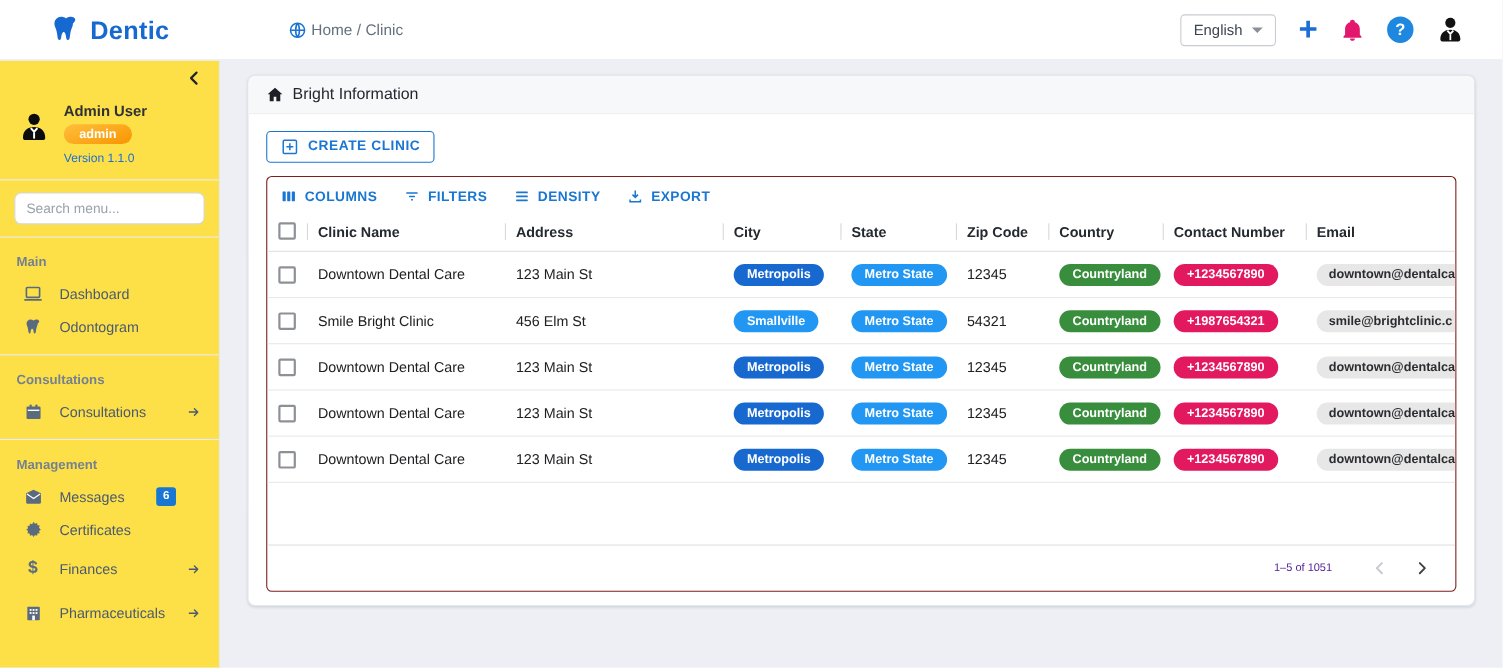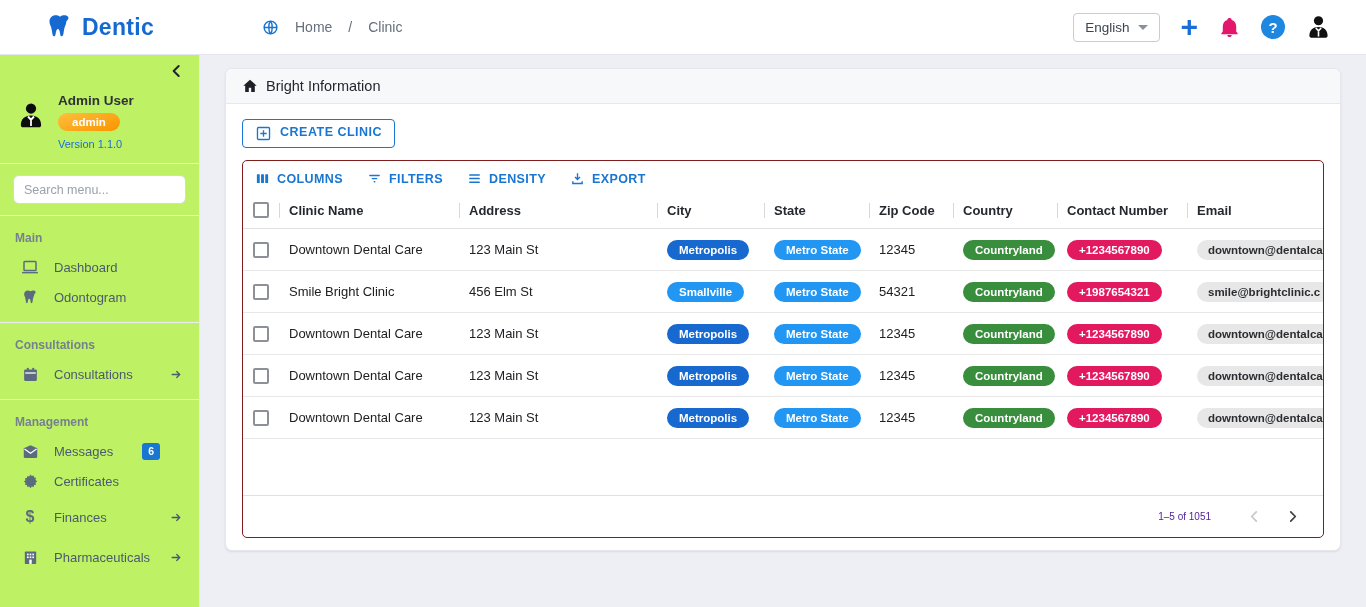--- a/index.html
+++ b/index.html
@@ -5,33 +5,33 @@
   * { margin:0; padding:0; box-sizing:border-box; }
   html,body { width:1366px; height:607px; overflow:hidden; }
   body { font-family:"Liberation Sans", sans-serif; background:#edeff4; color:#3c4b64; }
   svg { display:block; }
 
   
   .topbar { height:55px; background:#fff; border-bottom:1px solid #e4e7ec; display:flex; align-items:center; position:relative; z-index:5; }
   .logo-zone { width:200px; display:flex; align-items:center; justify-content:center; gap:8px; }
   .logo-tooth { color:#1769d2; }
   .brand-name { font-size:23px; font-weight:bold; color:#1769d2; letter-spacing:.3px; }
-  .breadcrumb { display:flex; align-items:center; gap:16px; margin-left:62px; color:#64707d; font-size:14px; }
+  .breadcrumb { display:flex; align-items:center; gap:4px; margin-left:62px; color:#64707d; font-size:14px; }
   .breadcrumb .globe { color:#1a73d2; }
   .topbar-right { margin-left:auto; display:flex; align-items:center; gap:20px; padding-right:34px; }
   .lang-btn { display:flex; align-items:center; gap:9px; border:1px solid #c9ccd1; border-radius:4px; padding:6px 11px; font-size:13.5px; color:#3b4450; background:#fff; cursor:pointer; }
   .caret-down { width:0; height:0; border-left:5px solid transparent; border-right:5px solid transparent; border-top:5px solid #8a9099; }
   .plus-glyph { color:#1b6ed6; font-size:30px; font-weight:bold; line-height:22px; cursor:pointer; }
   .bell { color:#e3186d; cursor:pointer; }
   .help-circle { width:24px; height:24px; border-radius:50%; background:#1e87e0; color:#fff; font-size:15px; font-weight:bold; display:flex; align-items:center; justify-content:center; cursor:pointer; }
   .avatar-ico { color:#111; cursor:pointer; }
 
   
   .layout { display:flex; height:552px; }
-  .sidebar { width:200px; background:#bef264; border-right:1px solid #e6e8ec; overflow:hidden; flex:none; }
+  .sidebar { width:200px; background:#fde047; border-right:1px solid #e6e8ec; overflow:hidden; flex:none; }
   .content { flex:1; overflow:hidden; padding:13px 25px 0 25px; }
 
   
   .collapse-row { display:flex; justify-content:flex-end; padding:8px 14px 0; }
   .collapse-btn { color:#21242a; cursor:pointer; }
   .profile { display:flex; align-items:flex-start; gap:12px; padding:14px 0 0 16px; }
   .profile-avatar { color:#0c0c0c; margin-top:8px; }
   .profile-name { font-size:13.5px; font-weight:bold; color:#2f3136; }
   .role-badge { display:inline-block; margin-top:5px; background:linear-gradient(160deg,#ffbf3d,#f99400); color:#fff; font-size:11.5px; font-weight:bold; padding:3px 14px; border-radius:11px; }
   .version-link { margin-top:7px; font-size:11px; color:#1b6ed6; cursor:pointer; }

